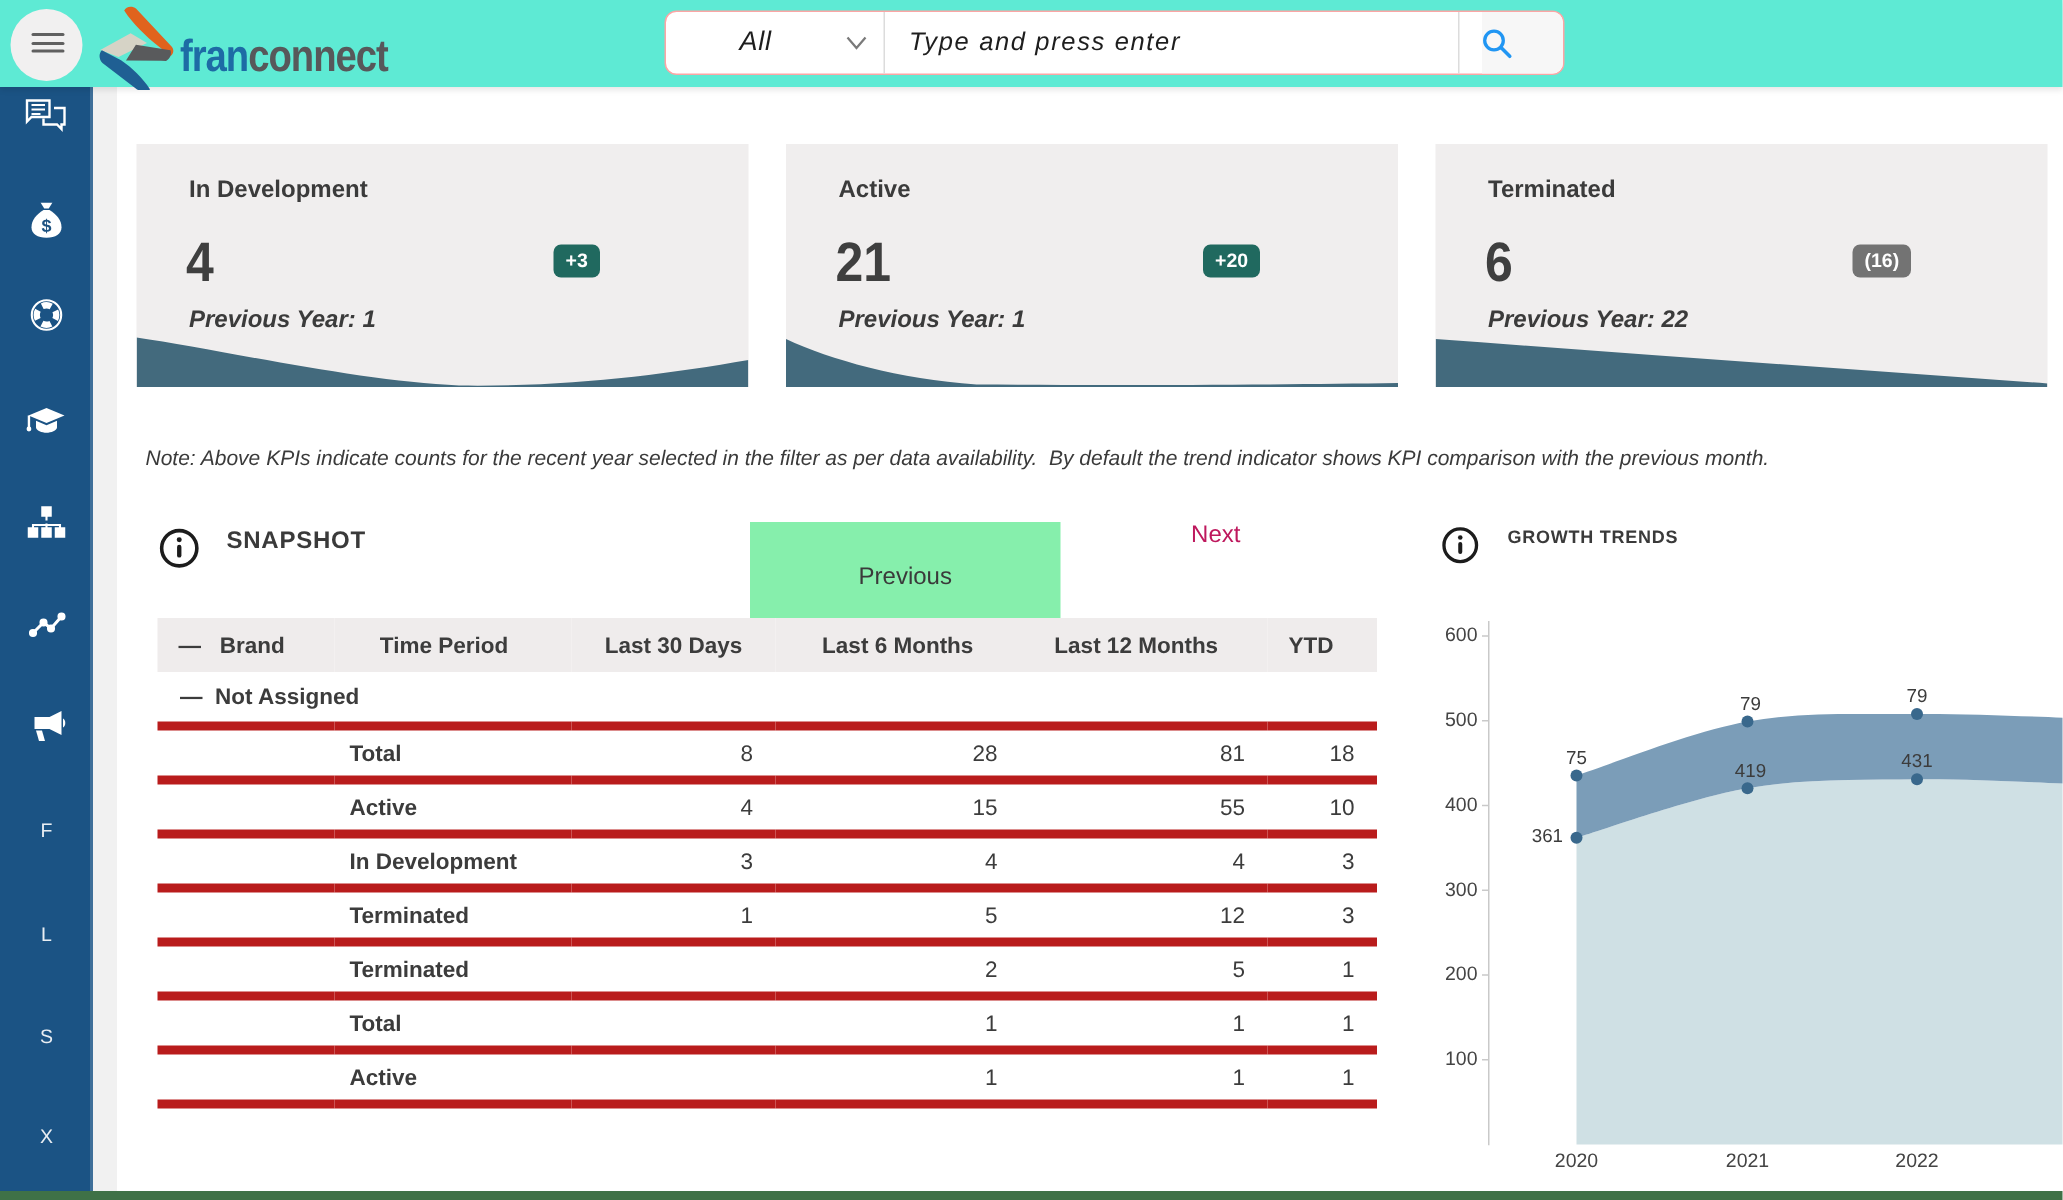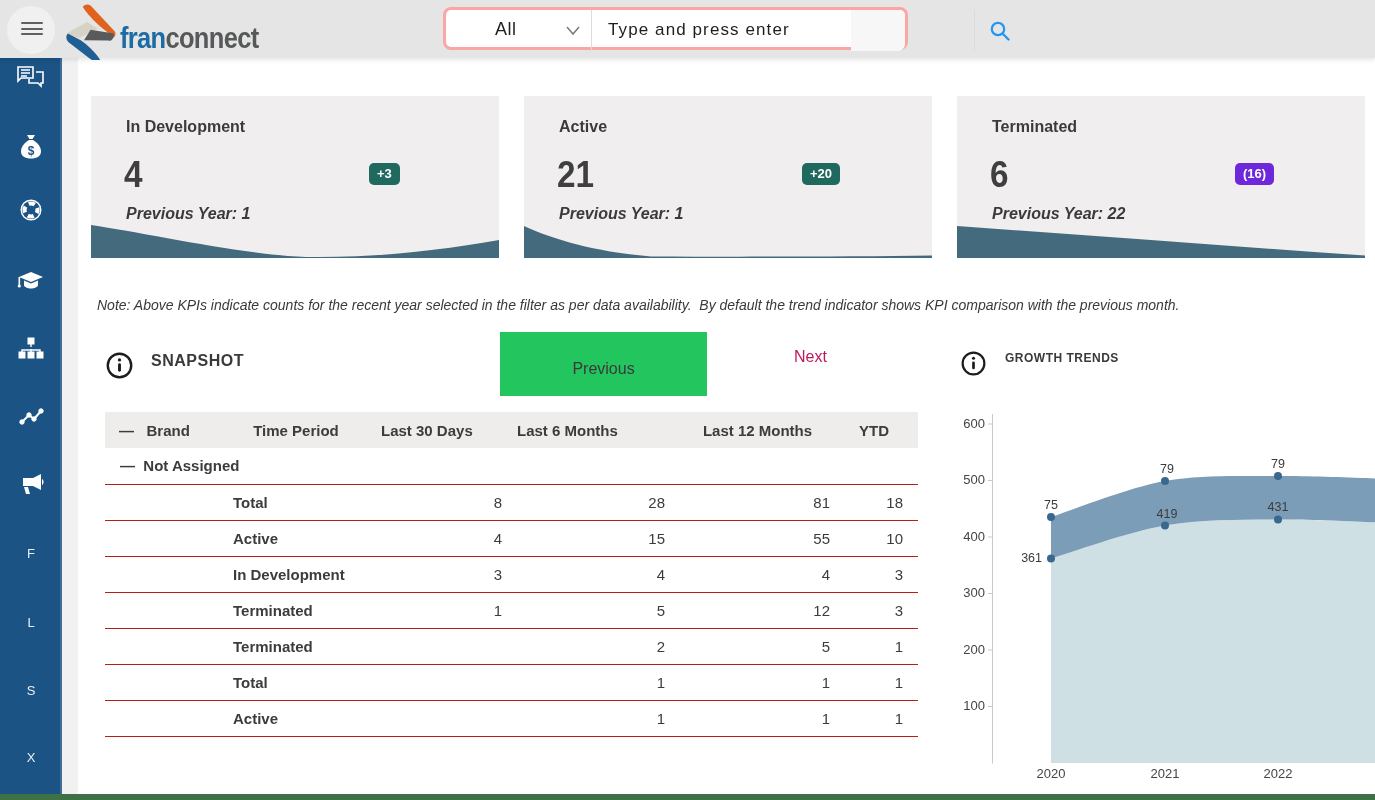--- a/index.html
+++ b/index.html
@@ -1,31 +1,31 @@
 <!DOCTYPE html>
 <html><head>
 <meta charset="utf-8">
 <style>
   * { margin:0; padding:0; box-sizing:border-box; }
   html,body { width:1375px; height:800px; overflow:hidden; background:#fff;
     font-family:"Liberation Sans", sans-serif; }
 
   
-  #header { position:absolute; left:0; top:0; width:1375px; height:58px; background:#e5e5e5;
+  #header { position:absolute; left:0; top:0; width:1375px; height:58px; background:#5eead4;
     z-index:30; box-shadow:0 2px 4px rgba(0,0,0,0.10); }
   #burger { position:absolute; left:7px; top:6px; width:48px; height:48px; border-radius:50%;
     background:#f1f0f0; }
   .bline { position:absolute; left:14px; width:22px; height:2px; background:#606060; border-radius:1px; }
 
   #logotext { position:absolute; left:120px; top:20.5px; font-size:30px; font-weight:700;
     letter-spacing:-0.8px; color:#57585a; transform:scaleX(0.85); transform-origin:left top; }
   #logotext .fb { color:#1d6ba5; }
 
-  #searchbar { position:absolute; left:443px; top:7px; width:465px; height:43px;
-    border:3px solid #fca5a5; border-radius:8px; background:#fff; }
+  #searchbar { position:absolute; left:443px; top:7px; width:600px; height:43px;
+    border:1px solid #fca5a5; border-radius:8px; background:#fff;font-style:italic; }
   #searchbar .all { position:absolute; left:49px; top:9px; font-size:18px; color:#1e1e1e; letter-spacing:0.5px; }
   #searchbar .divider1 { position:absolute; left:145px; top:0; width:1px; height:41px; background:#dcdcdc; }
   #searchbar .divider2 { position:absolute; left:528px; top:0; width:1px; height:41px; background:#dcdcdc; }
   #searchbar .ph { position:absolute; left:162px; top:10px; font-size:17px; color:#1e1e1e; letter-spacing:1.1px; }
 
   
   #sidebar { position:absolute; left:0; top:58px; width:62px; height:736px; background:#1b5384; z-index:20; border-right:2px solid #3f6f99; }
   .sideicon { position:absolute; left:0; width:62px; text-align:center; }
   .sideletter { position:absolute; left:0; width:62px; text-align:center; color:#e9eef3; font-size:13px; }
 
@@ -35,45 +35,45 @@
   
   .card { position:absolute; top:96px; width:408px; height:162px; background:#f0eeee; overflow:hidden; }
   .card .title { position:absolute; left:35px; top:22px; font-size:16px; font-weight:700; color:#3b3b3b; }
   .card .num { position:absolute; left:33px; top:60px; line-height:1; font-size:37px; font-weight:700; color:#3f3f3f; transform:scaleX(0.9); transform-origin:left top; }
   .card .badge { position:absolute; left:278px; top:67px; height:22px; border-radius:5px;
     color:#fff; font-size:13px; font-weight:700; line-height:22px; padding:0 8px; }
   .card .prev { position:absolute; left:35px; top:108.5px; font-size:16px; font-weight:700;
     font-style:italic; color:#3b3b3b; }
   .card svg.wave { position:absolute; left:0; bottom:0; }
   .bgreen { background:#20695f; }
-  .bred { background:#6d28d9; }
+  .bred { background:#737373; }
 
   #note { position:absolute; left:97px; top:273px; font-size:14px; font-style:italic; color:#3a3a3a; white-space:nowrap;margin-top:24px; }
 
   
   .secicon { position:absolute; width:22px; height:22px; }
   #snaptitle { position:absolute; left:151px; top:352px; font-size:16px; font-weight:700;
     color:#3a3a3a; letter-spacing:0.5px; }
-  #tabprev { position:absolute; left:500px; top:332px; width:207px; height:64px; background:#22c55e;
+  #tabprev { position:absolute; left:500px; top:348px; width:207px; height:64px; background:#86efac;
     font-size:16px; color:#3a3a3a; text-align:center; line-height:73px; }
   #tabnext { position:absolute; left:707px; top:320px; width:207px; height:64px;
     font-size:16px; color:#be185d; text-align:center; line-height:73px; }
 
   #snaptable { position:absolute; left:105px; top:412px; width:813px; border-collapse:collapse;
     font-size:15px; color:#3c3c3c; }
   #snaptable th { background:#efecec; font-weight:700; font-size:15px; height:36px; }
-  #snaptable td { height:36px; border-bottom:1px solid #b91c1c; }
+  #snaptable td { height:36px; border-bottom:6px solid #b91c1c; }
   #snaptable .c1 { width:118px; text-align:left; padding-left:20px; }
   #snaptable .c2 { width:158px; text-align:left; padding-left:10px; font-weight:700; }
   #snaptable th.c2 { text-align:center; padding-left:0; padding-right:12px; }
   #snaptable .c3 { width:136px; text-align:right; padding-right:15px; }
   #snaptable .c4 { width:163px; text-align:right; padding-right:15px; }
   #snaptable .c5 { width:165px; text-align:right; padding-right:15px; }
   #snaptable .c6 { width:73px; text-align:right; padding-right:15px; }
-  #snaptable th.c3, #snaptable th.c4 { text-align:left; padding-right:0; }
+  #snaptable th.c3, #snaptable th.c4 { text-align:center; padding-right:0; }
   #snaptable th.c5 { text-align:center; padding-right:10px; }
   #snaptable th.c6 { text-align:center; padding-right:15px; }
   #snaptable td.group { font-weight:700; padding-left:15px; }
 
   
   #growtitle { position:absolute; left:1005px; top:351px; font-size:12px; font-weight:700;
     color:#3a3a3a; letter-spacing:0.5px; }
 </style>
 </head>
 <body>

